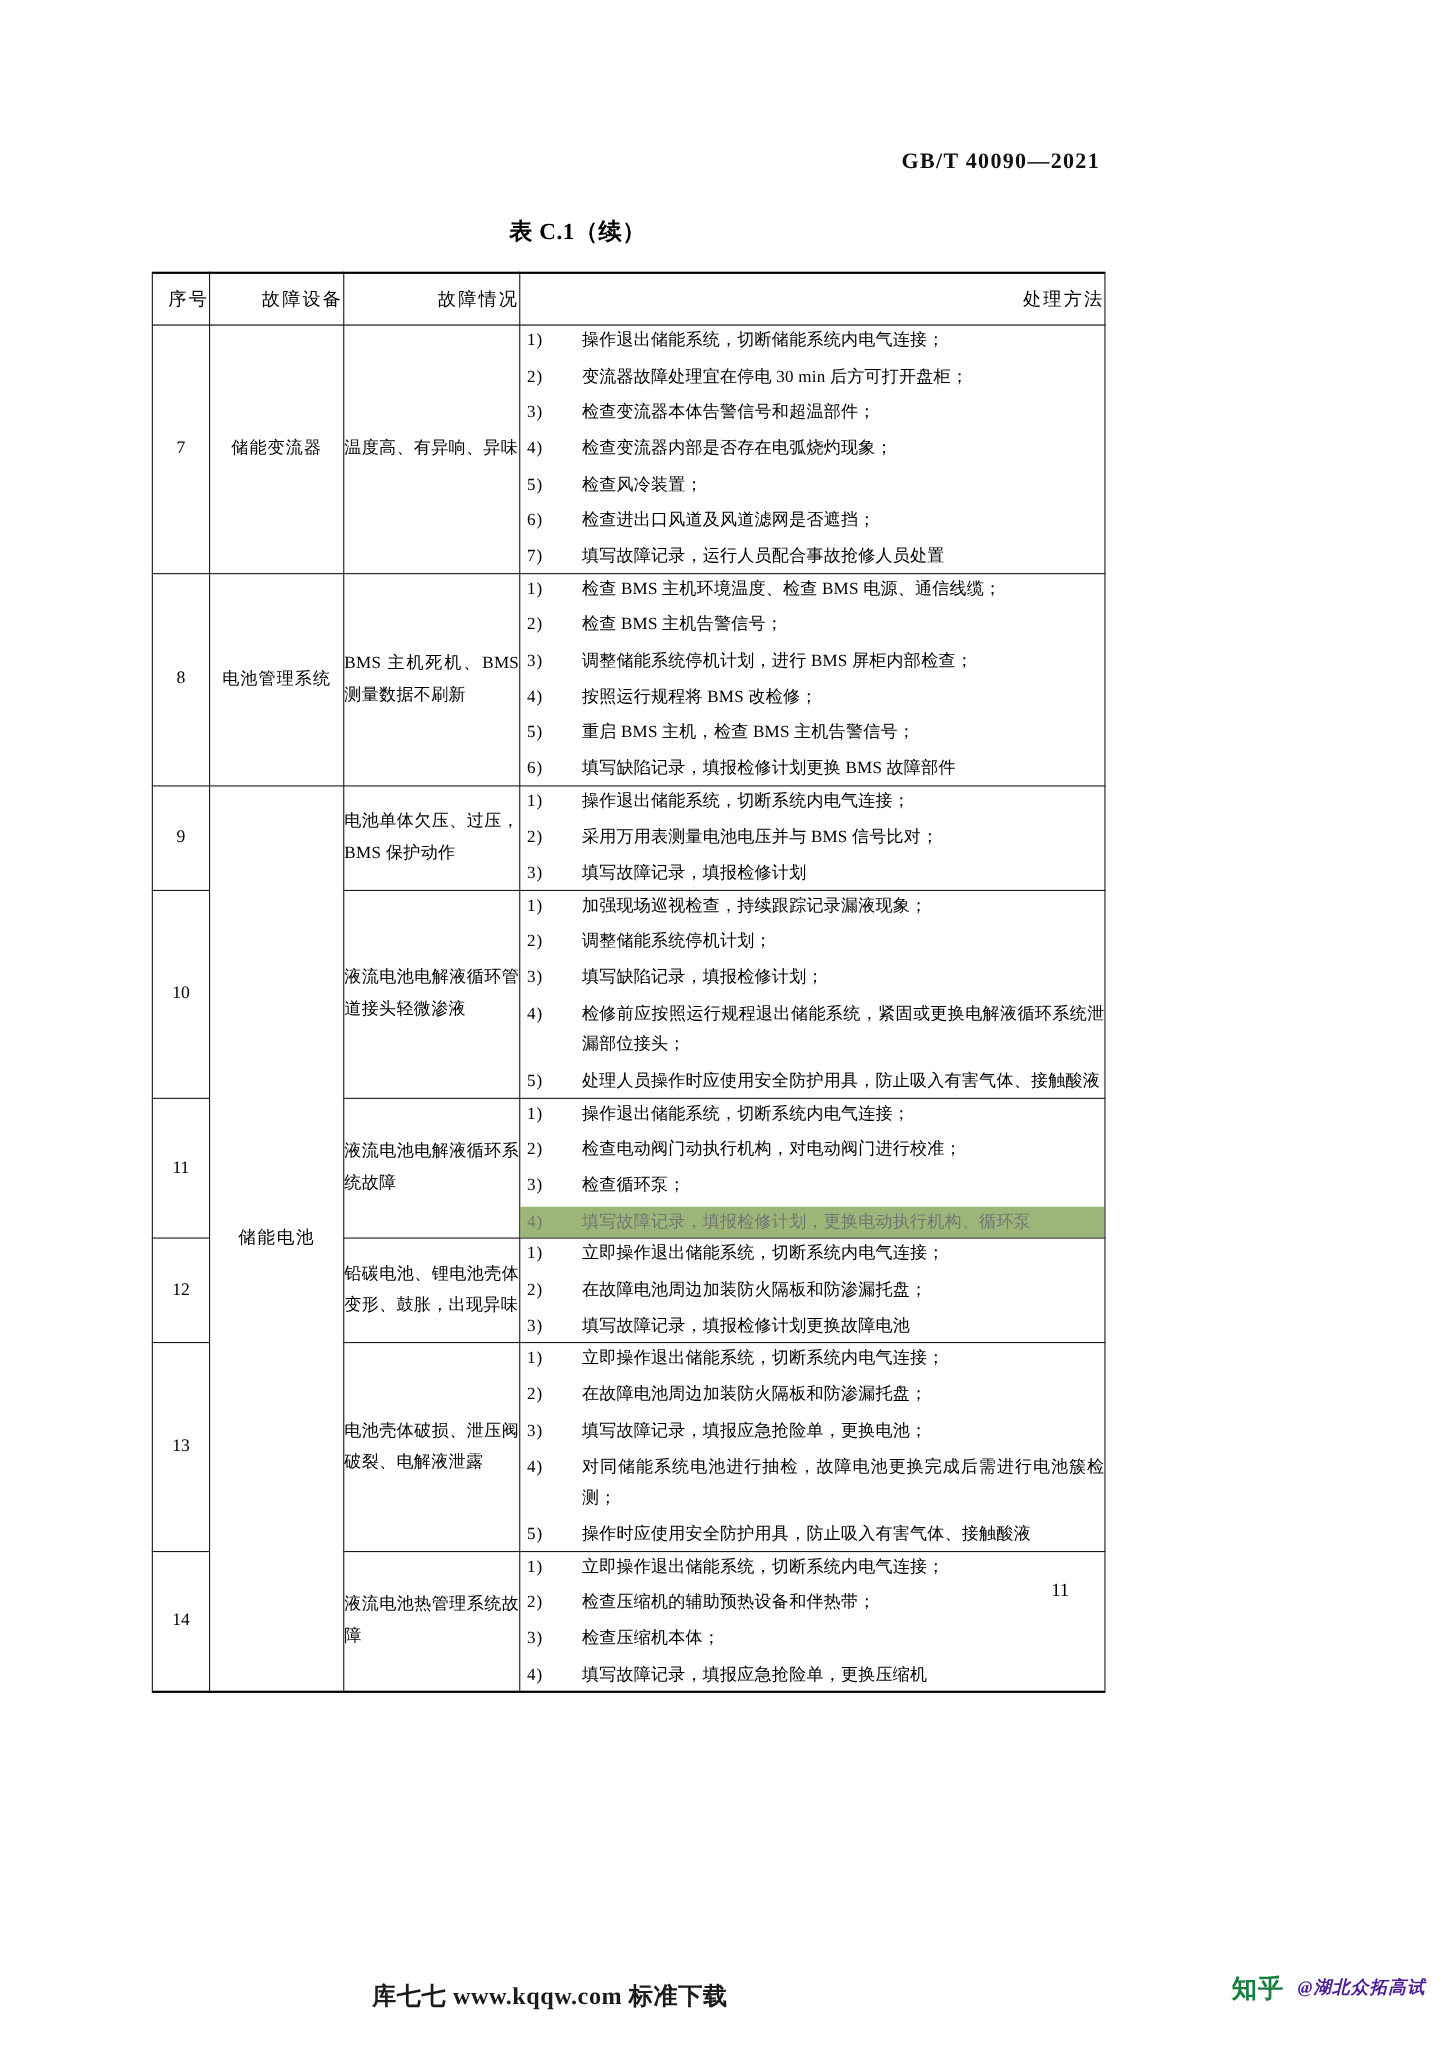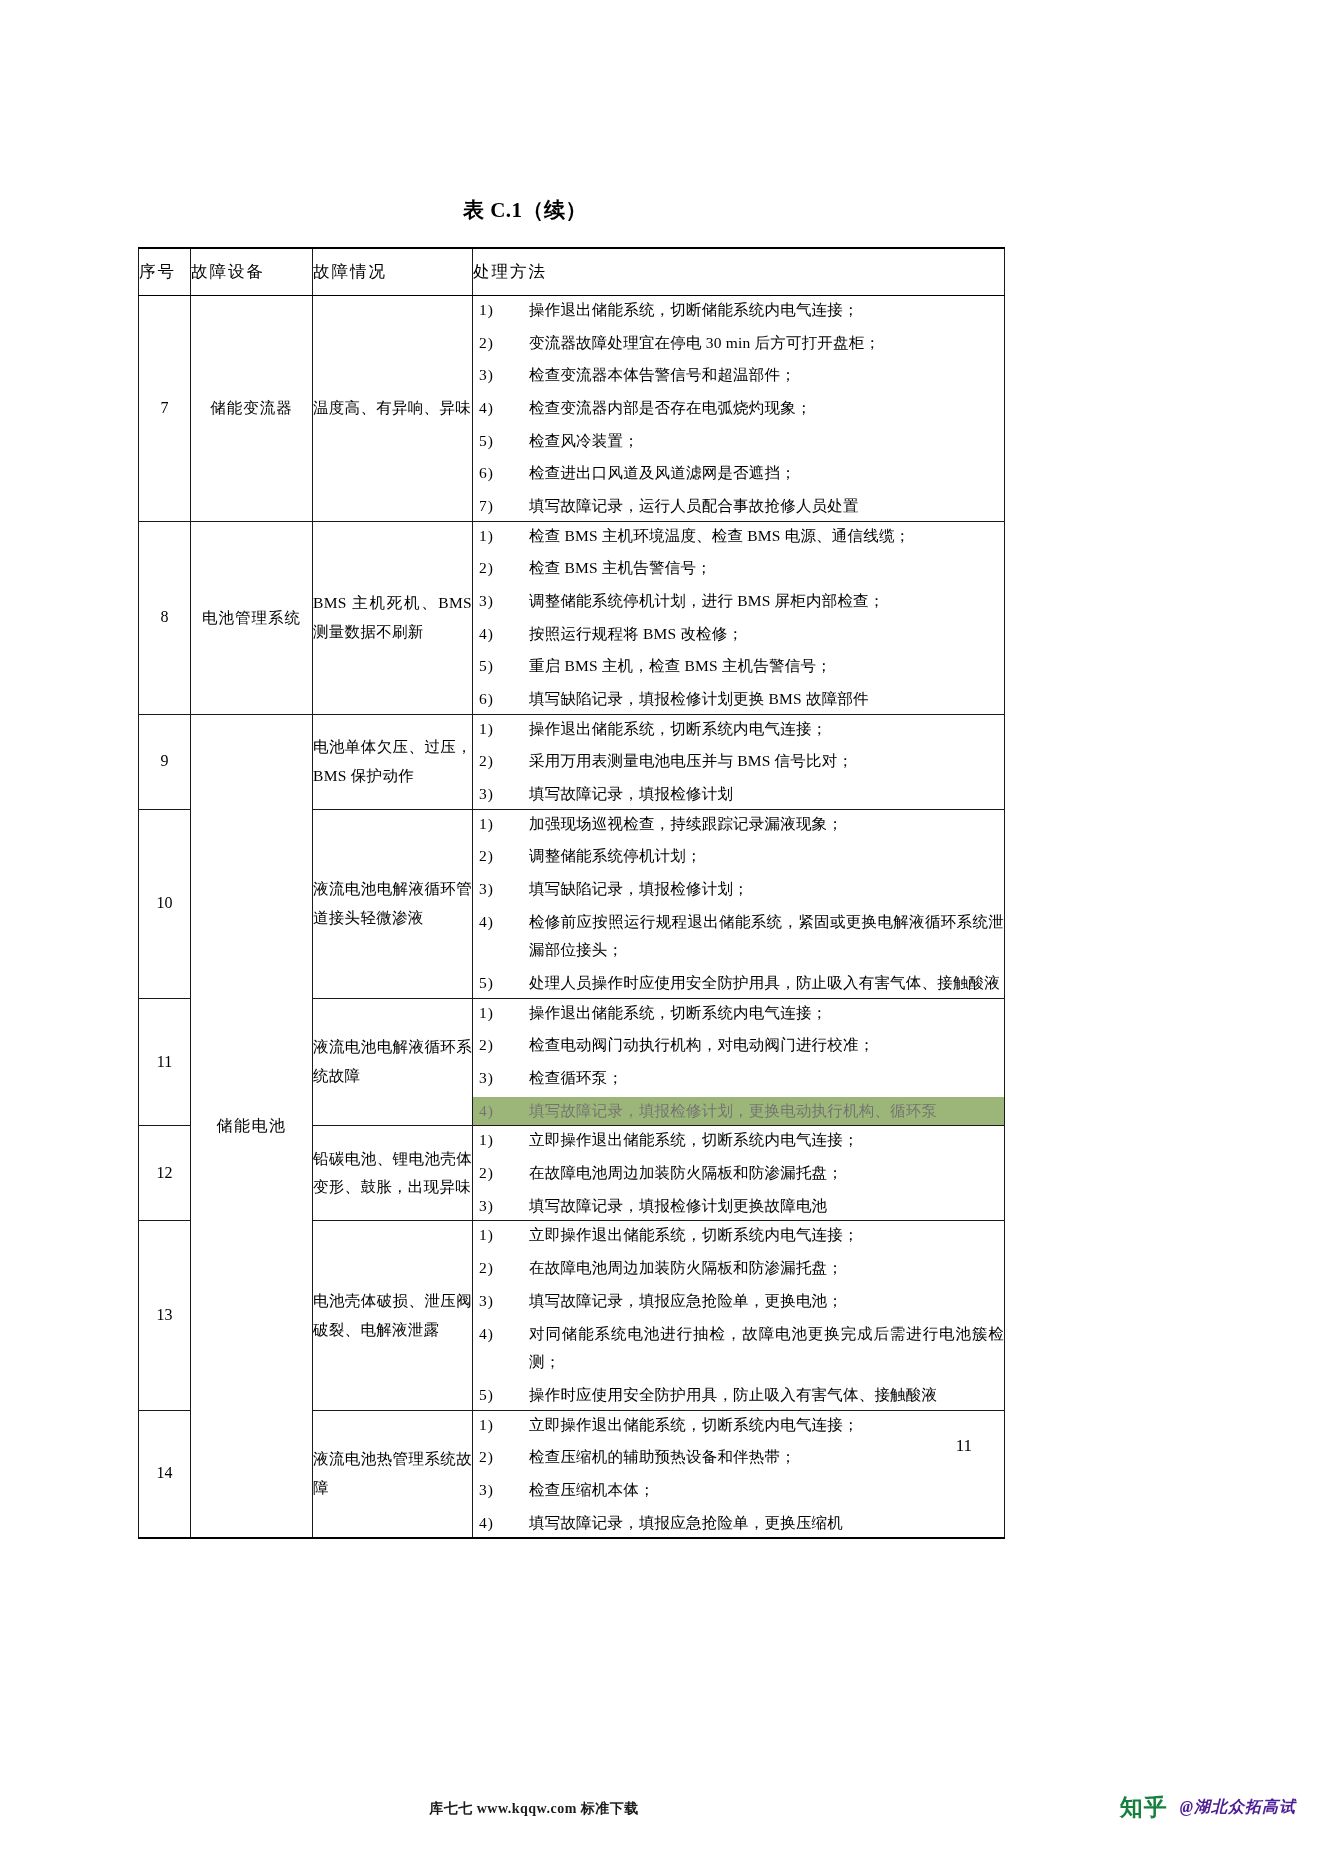--- a/index.html
+++ b/index.html
@@ -69,21 +69,21 @@
     padding: 0;
   }
   
   table.fault {
     border-top: 2.2px solid #000;
     border-bottom: 2.2px solid #000;
   }
   thead th {
     border-bottom: 1.6px solid #000 !important;
     font-weight: normal;
-    text-align: left;
+    text-align: right;
     height: 46px;
     font-size: 16.5px;
     letter-spacing: 2px;
   }
 
   col.c-no    { width: 52px; }
   col.c-dev   { width: 122px; }
   col.c-case  { width: 160px; }
   col.c-act   { width: 532px; }
 
@@ -156,25 +156,24 @@
     font-family: "Liberation Serif", "DejaVu Serif", serif;
   }
 
   
   .footer-mark {
     position: absolute;
     left: 0;
     top: 1800px;
     width: 1000px;
     text-align: center;
-    font-size: 14px;
+    font-size: 22px;
     font-weight: bold;
     color: #1b1b1b;
     letter-spacing: 0.5px;
-    margin-left: 34px;
   }
 
   
   .zhihu-mark {
     position: absolute;
     right: 26px;
     top: 1792px;
     display: flex;
     align-items: center;
     gap: 12px;
@@ -198,20 +197,21 @@
   .hl-artifact {
     background: #4d7c0f;
     opacity: .55;
   }
 </style>
 </head>
 <body>
 
 <div class="page">
 
+  <div class="std-header">GB/T 40090—2021</div>
 
   <div class="table-caption">表 C.1（续）</div>
 
   <div class="tbl-wrap">
     <table class="fault">
       <colgroup>
         <col class="c-no">
           <col class="c-dev">
           <col class="c-case">
           <col class="c-act">

